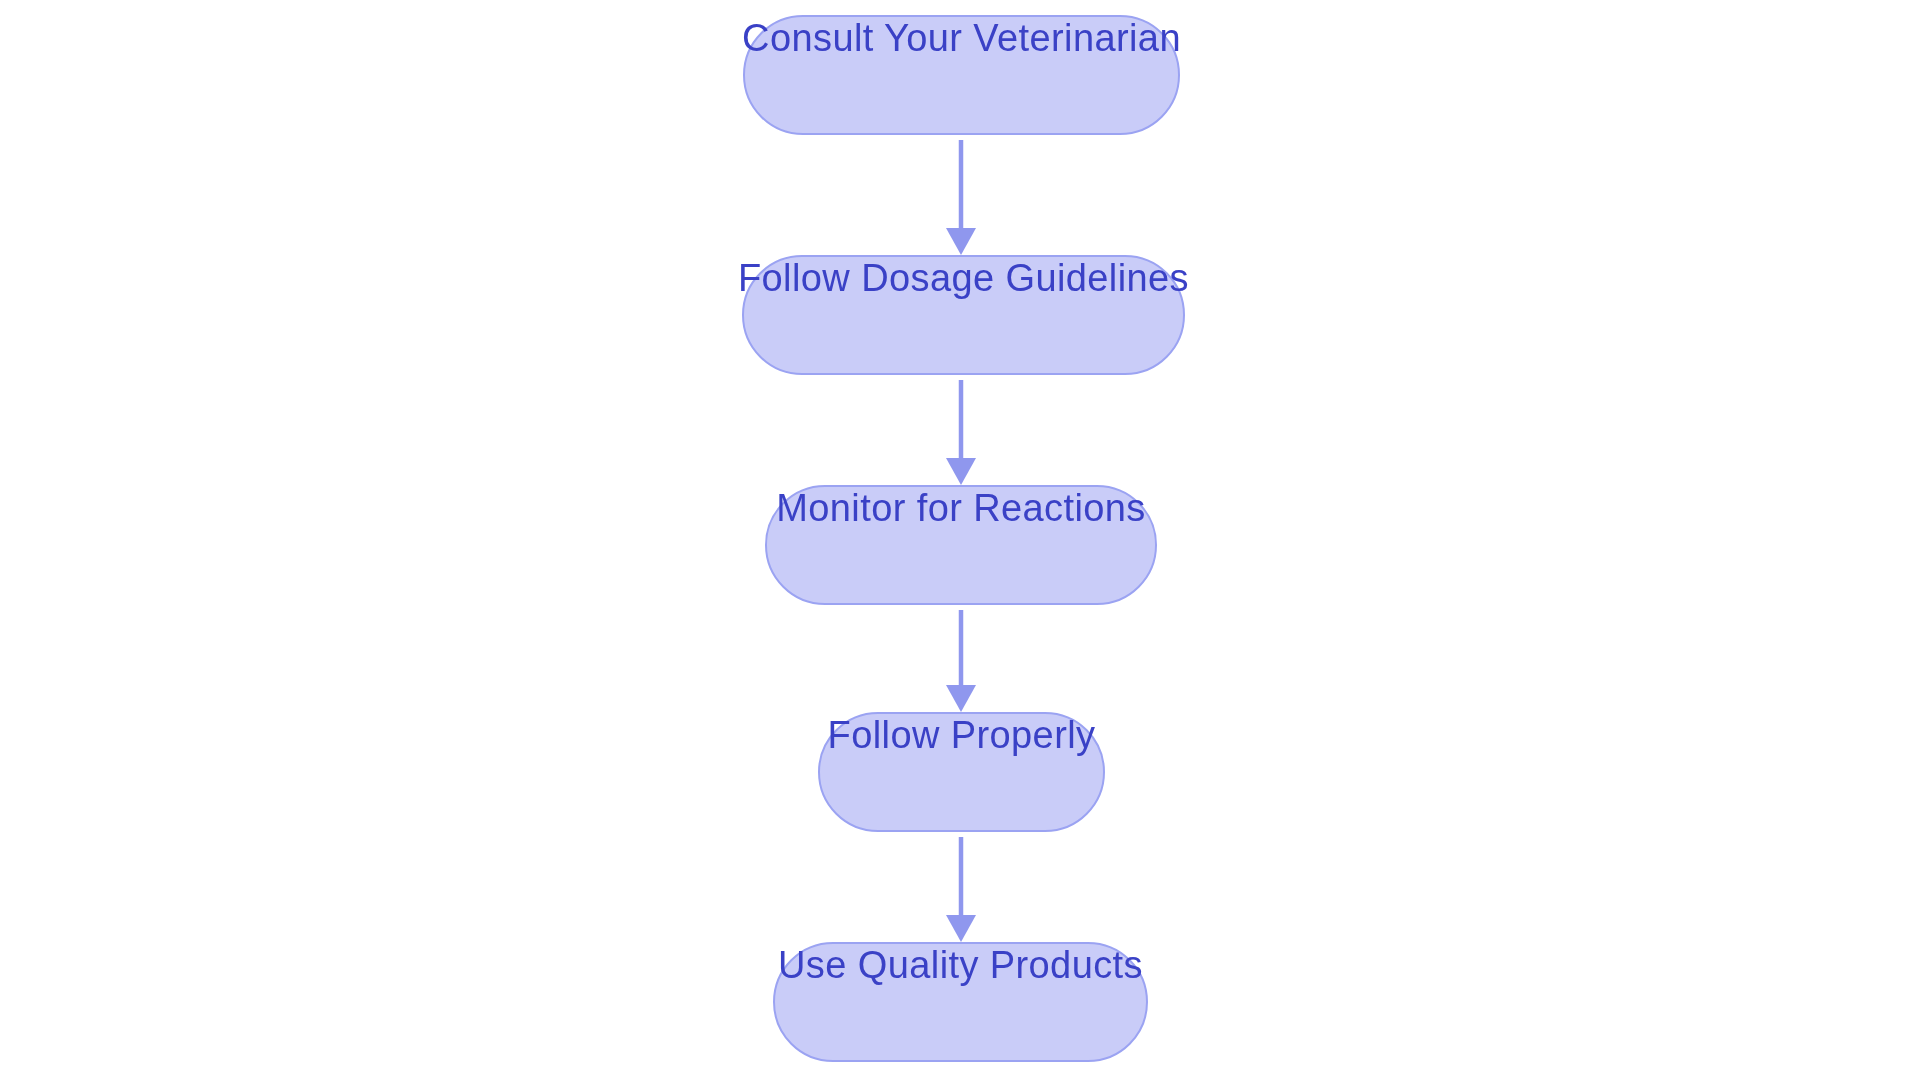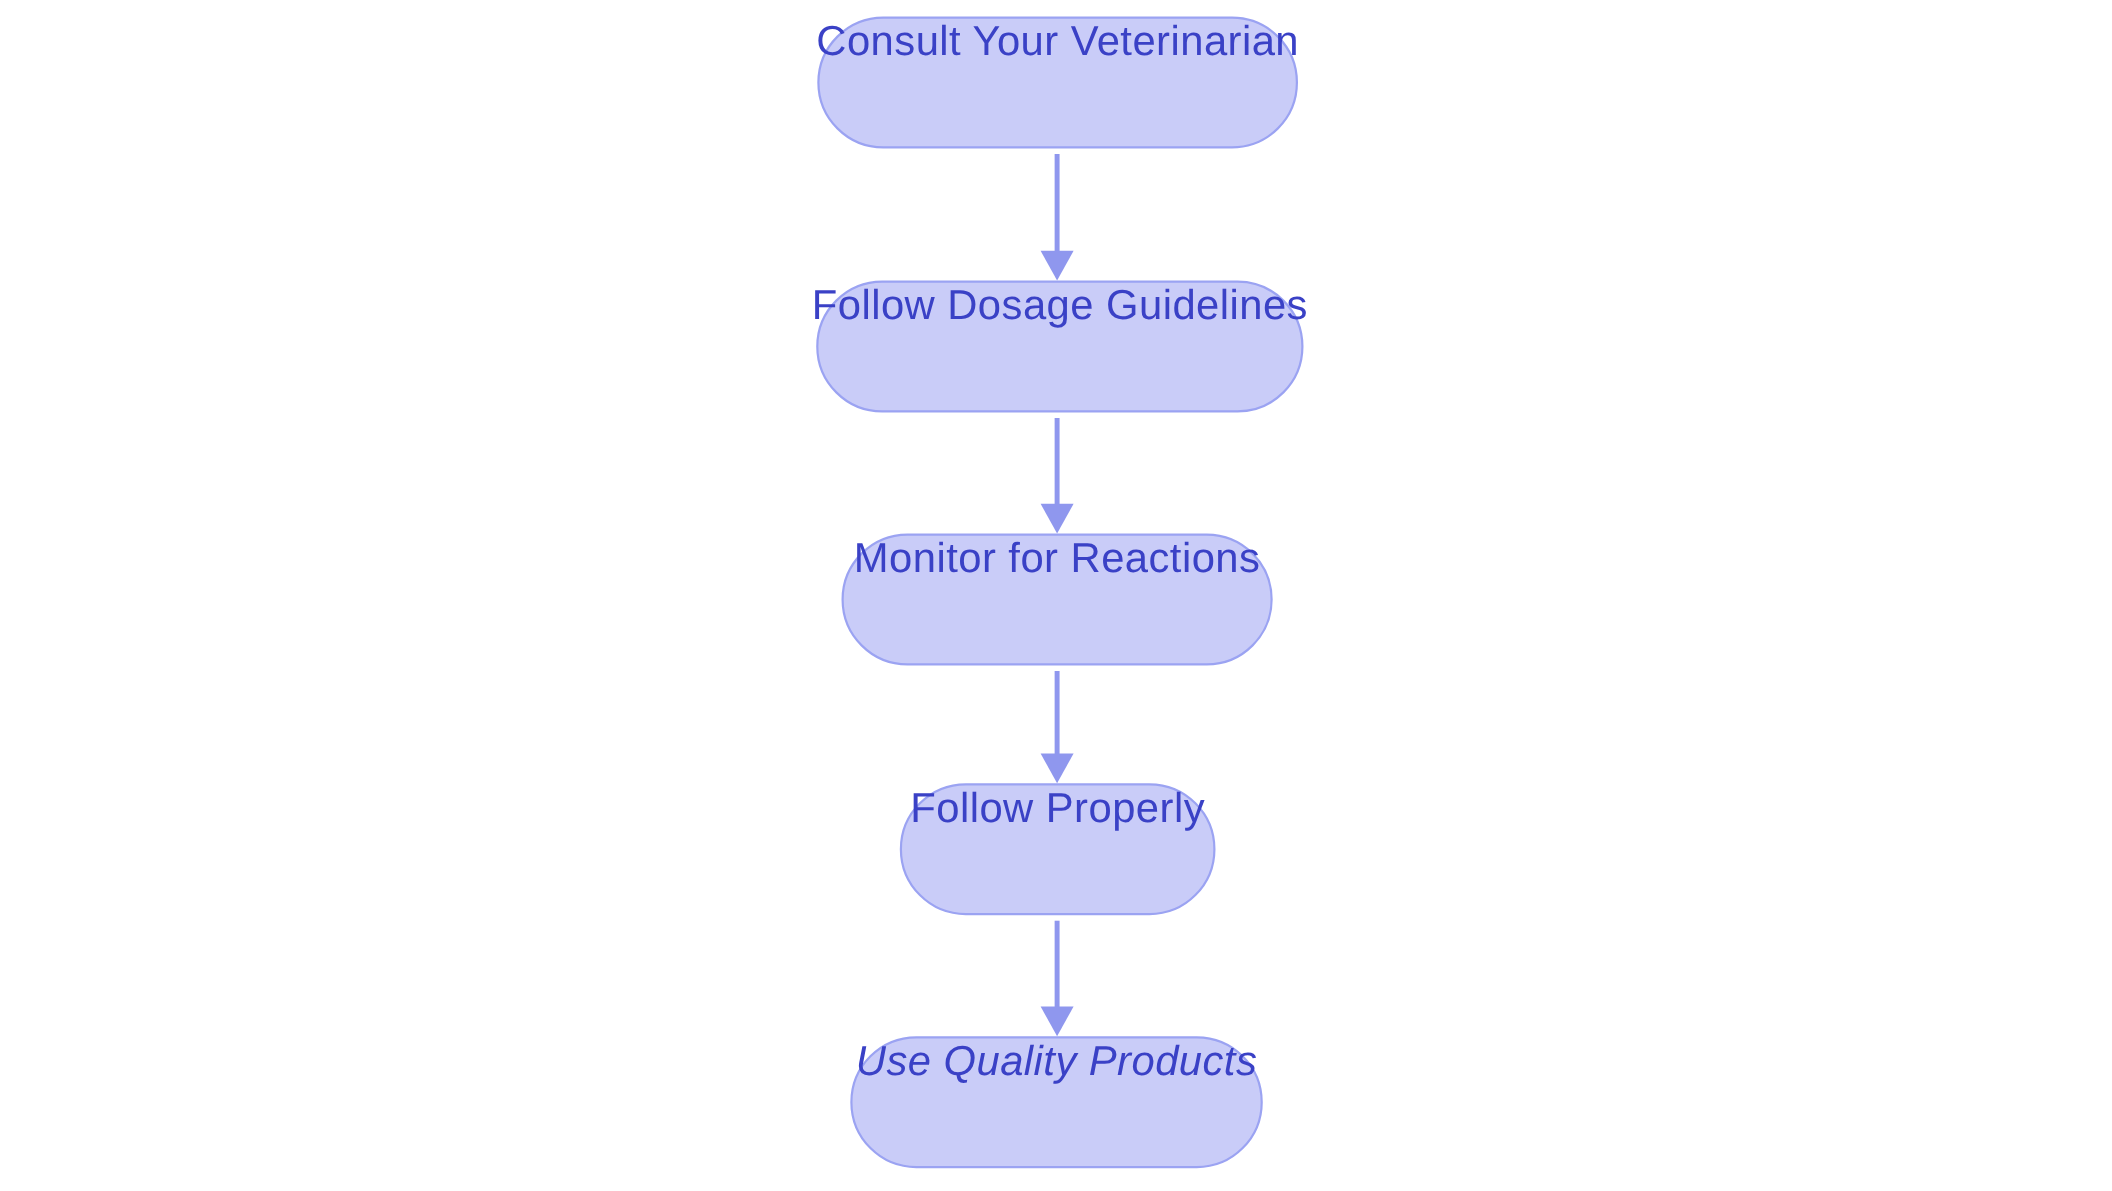--- a/index.html
+++ b/index.html
@@ -28,21 +28,21 @@
     justify-content:center;
     color:var(--node-text);
     font-size:38px;
     letter-spacing:0.4px;
     white-space:nowrap;
   }
   .n1{left:743px;top:15px;width:437px;}
   .n2{left:742px;top:255px;width:443px;}
   .n3{left:765px;top:485px;width:392px;}
   .n4{left:818px;top:712px;width:287px;}
-  .n5{left:773px;top:942px;width:375px;font-style:italic;}
+  .n5{left:773px;top:942px;width:375px;}
   .arrows{
     position:absolute;
     left:0;top:0;
     width:1920px;height:1083px;
     pointer-events:none;
   }
   .arrows line{stroke:var(--arrow);stroke-width:4.5;}
   .arrows polygon{fill:var(--arrow);}
 </style>
 </head>

